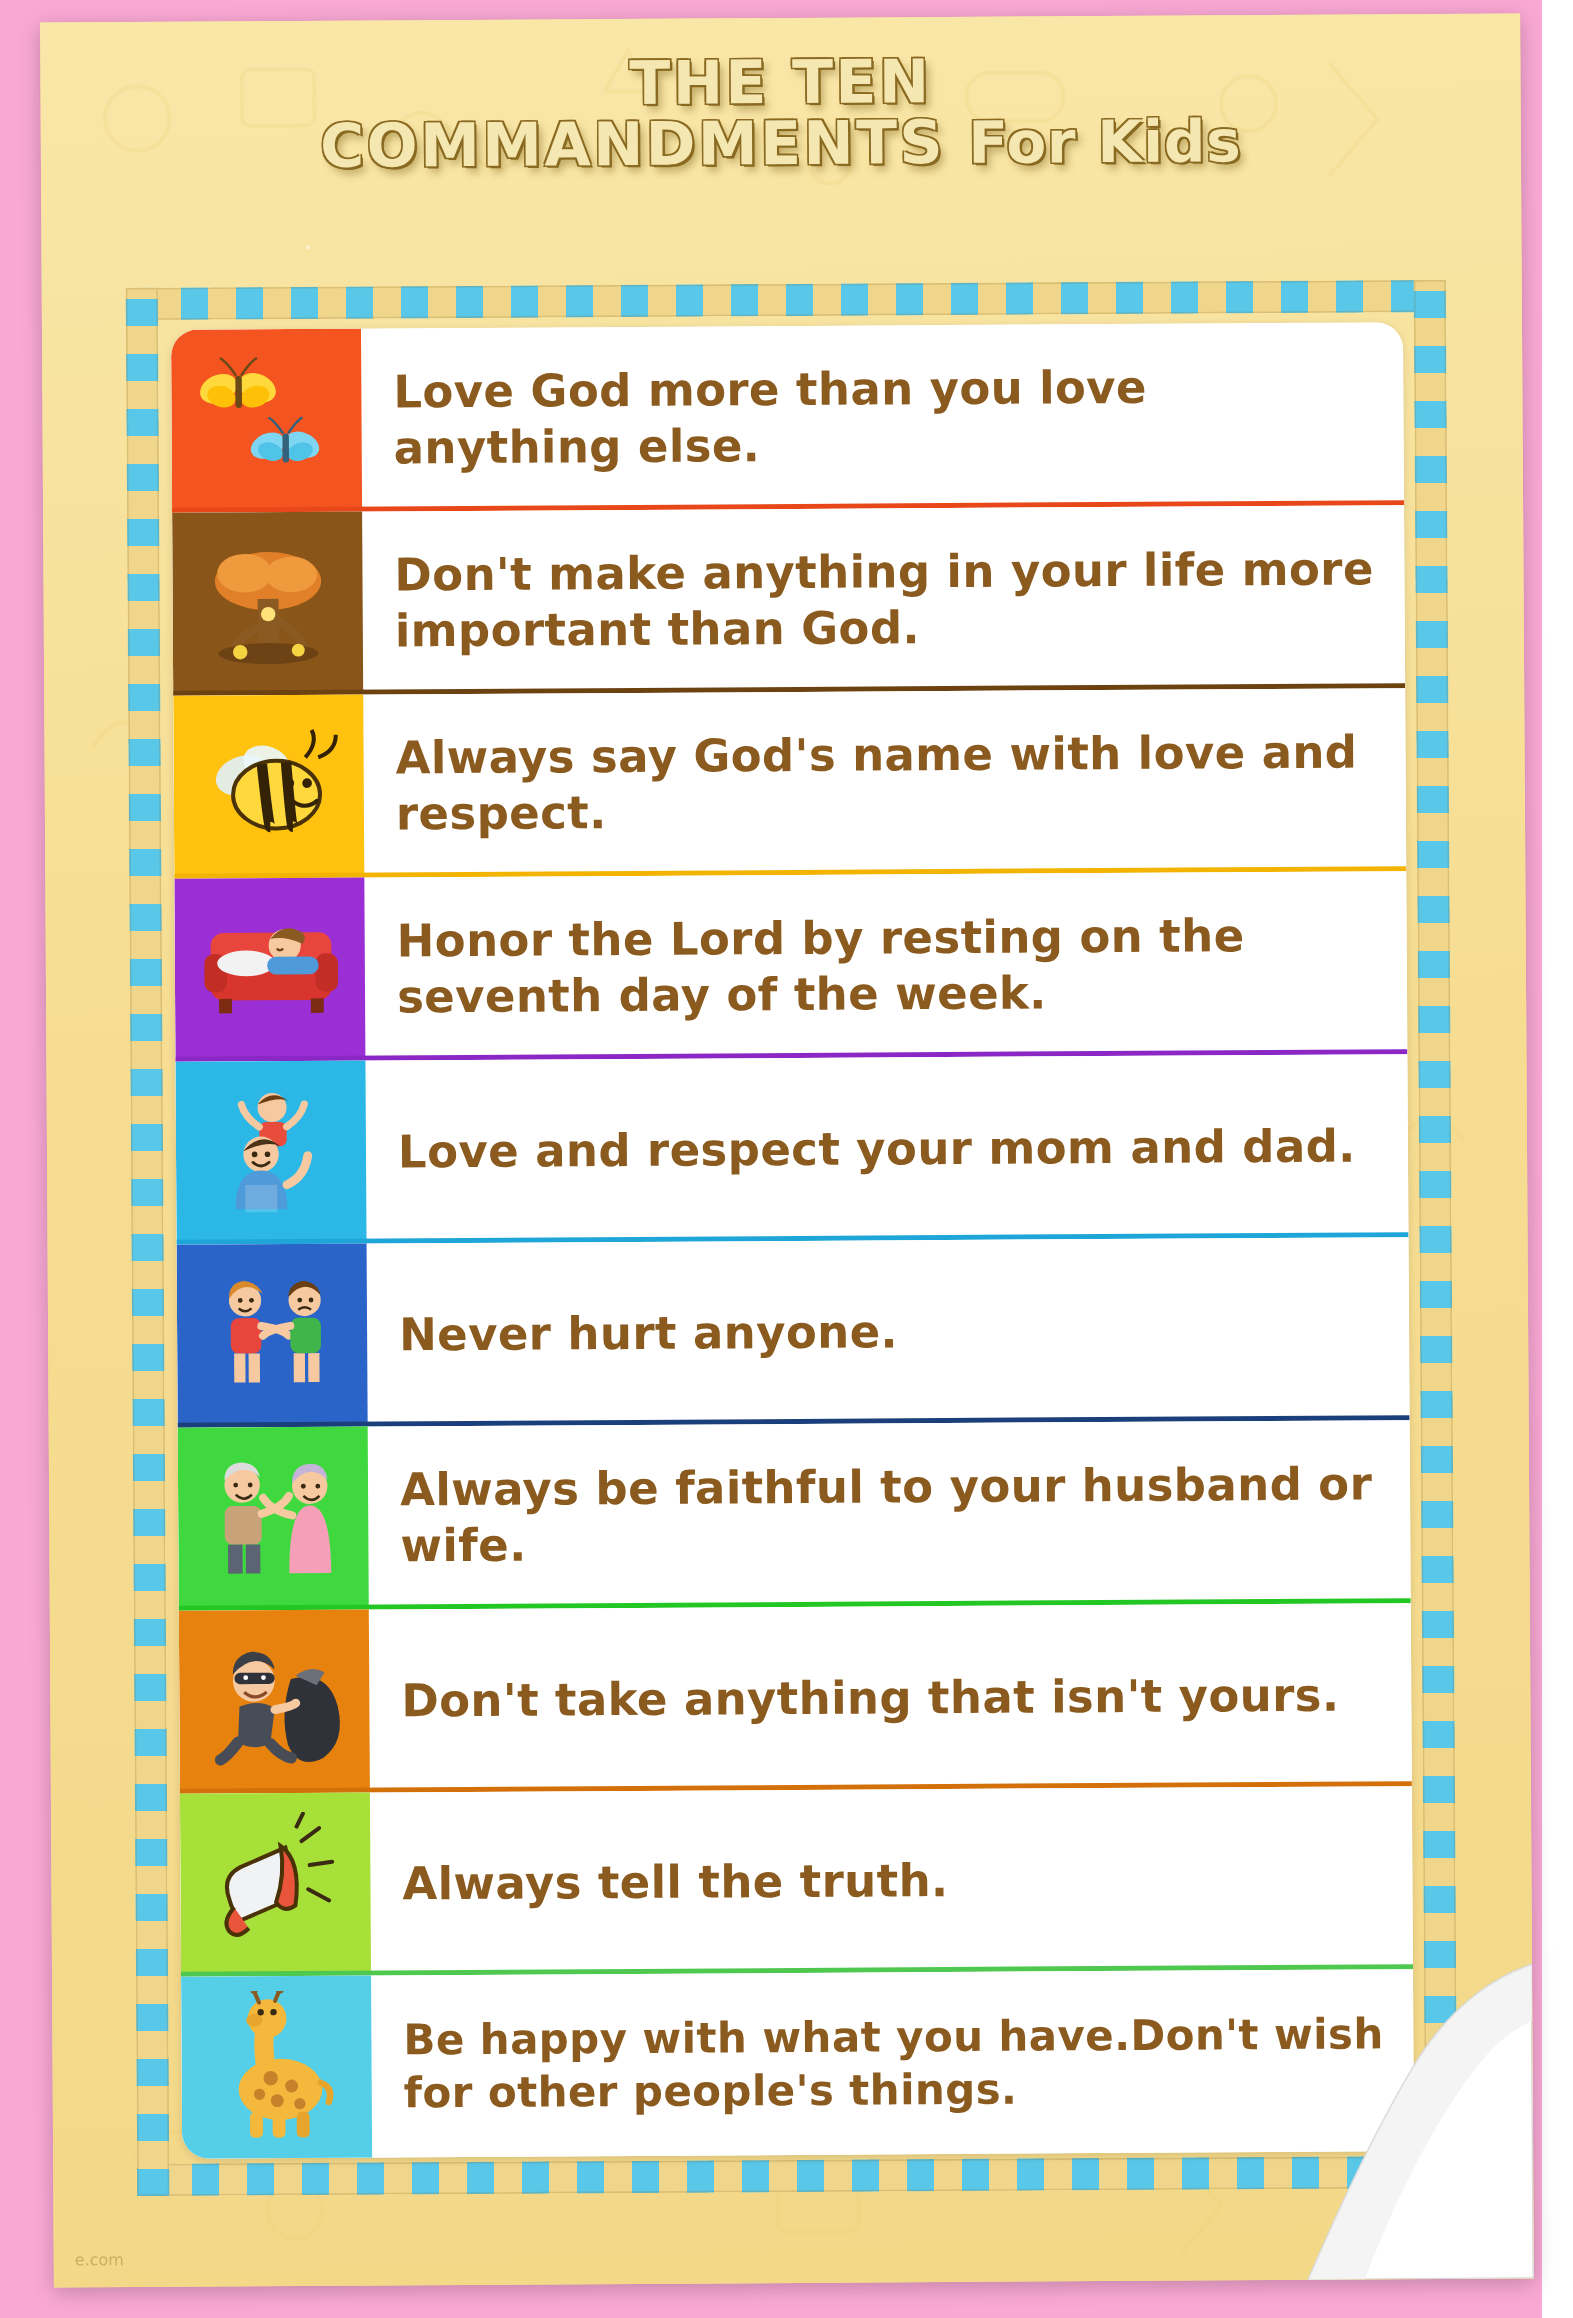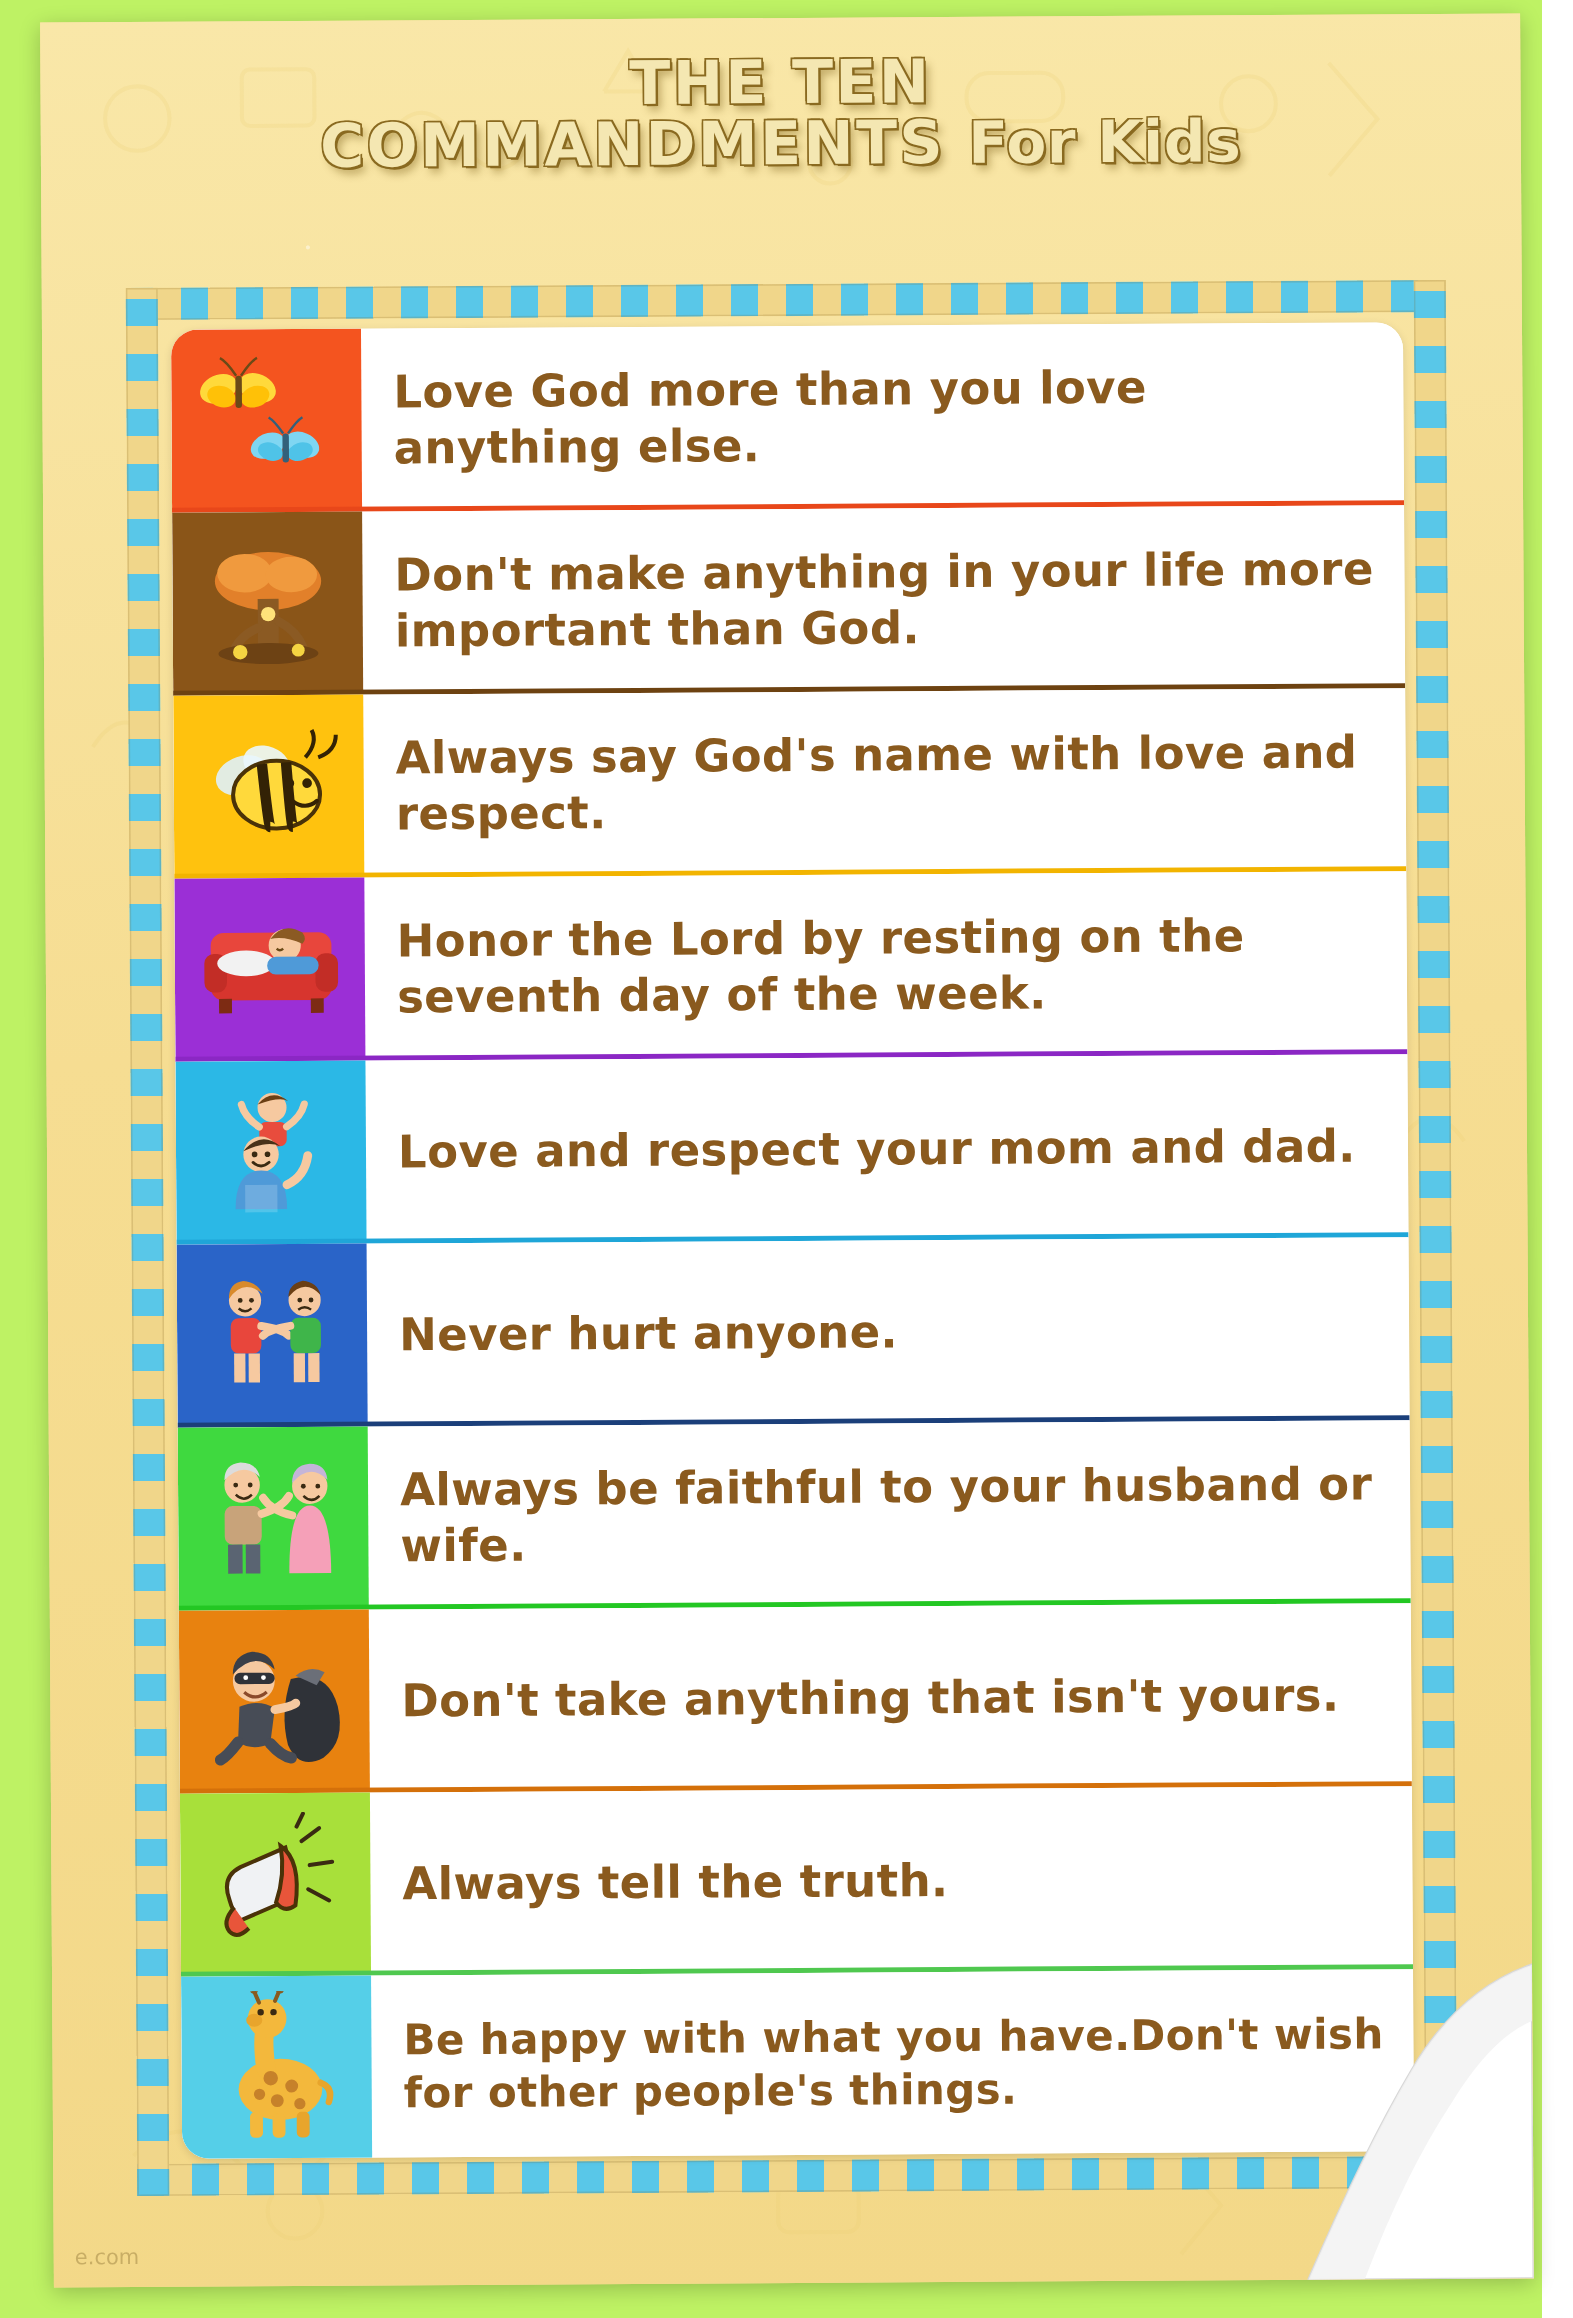--- a/index.html
+++ b/index.html
@@ -12,21 +12,21 @@
     height: 2319px;
     font-family: "DejaVu Sans", sans-serif;
     overflow: hidden;
   }
 
   
   #poster-wrap {
     position: relative;
     width: 1542px;
     height: 2319px;
-    background: #bef264;
+    background: #f9a8d4;
   }
 
   #poster {
     position: absolute;
     left: 47px;
     top: 17.7px;
     width: 1480px;
     height: 2265px;
     background: #f6e09a;
     background-image:
@@ -164,21 +164,21 @@
     width: 274px;
     height: 346px;
     pointer-events: none;
   }
 
   
   #watermark {
     position: absolute;
     left: 21px;
     bottom: 17.7px;
-    font-size: 21px;
+    font-size: 16px;
     color: rgba(120,95,35,0.35);
     font-family: "DejaVu Sans", sans-serif;
   }
 </style>
 </head>
 <body>
 
 <div id="poster-wrap">
   <div id="poster">
 

